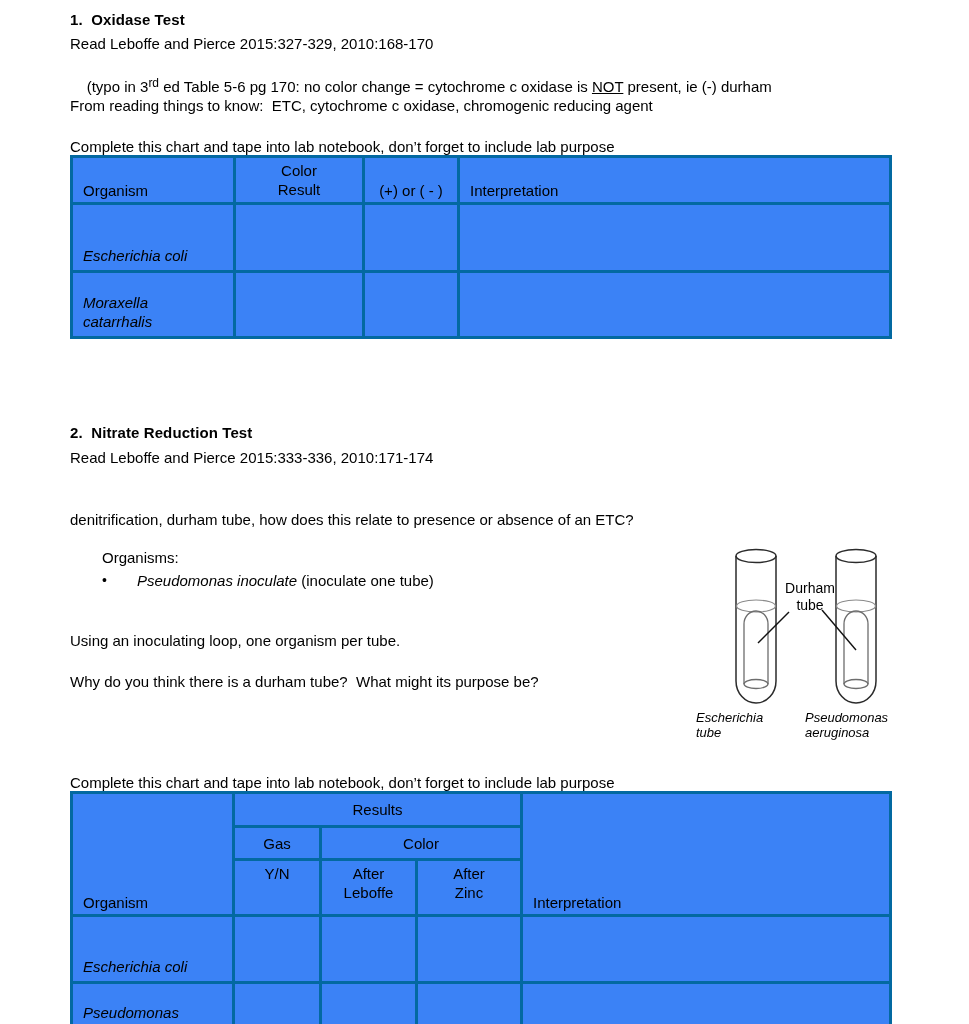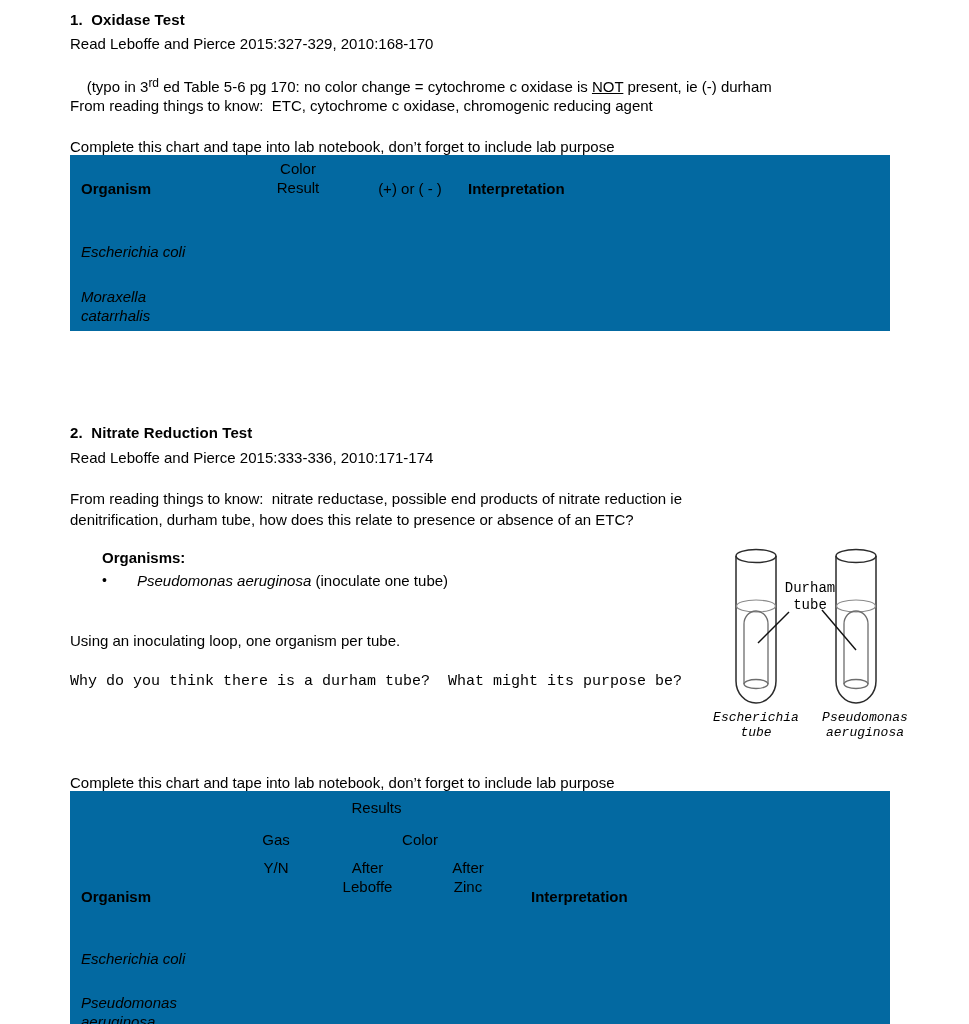--- a/index.html
+++ b/index.html
@@ -40,21 +40,20 @@
     font-size: 12px;
     vertical-align: 5px;
   }
   .u { text-decoration: underline; }
   .it { font-style: italic; }
 
   
   .org-label {
     font-size: 15px;
     line-height: 21px;
-    font-weight: bold;
   }
   ul.bullets {
     margin: 0;
     padding: 0;
     list-style: none;
   }
   ul.bullets li {
     font-size: 15px;
     line-height: 24px;
     position: relative;
@@ -69,51 +68,51 @@
     font-size: 14px;
   }
 
   
   table.chart {
     border-collapse: collapse;
     table-layout: fixed;
     font-size: 15px;
   }
   table.chart td {
-    border: 1px solid #0369a1;
+    border: 3px solid #0369a1;
     padding: 0;
     vertical-align: bottom;
-    background: #0369a1;
+    background: #3b82f6;
   }
   table.chart td.ctr {
     text-align: center;
     vertical-align: bottom;
   }
   table.chart td.mid {
     text-align: center;
     vertical-align: middle;
   }
-  .cell-pad-l { padding-left: 10px !important; padding-bottom: 3px !important; font-weight: bold; }
+  .cell-pad-l { padding-left: 10px !important; padding-bottom: 3px !important; }
   .cell-pad-b { padding-bottom: 3px !important; }
   .org-cell {
     font-style: italic;
     padding-left: 10px !important;
     padding-bottom: 5px !important;
     vertical-align: bottom;
     line-height: 19px;
   }
 
   
   .diagram { position: absolute; }
   .dg-cap {
     position: absolute;
     font-size: 13px;
     font-style: italic;
     line-height: 15px;
-    text-align: center;
+    text-align: left;
     width: 120px;
   }
   .dg-lbl {
     position: absolute;
     font-size: 14px;
     line-height: 17px;
     text-align: center;
     width: 90px;
   }
 </style>
@@ -174,34 +173,33 @@
     </table>
   </div>
 
   <div class="blk h-sec" style="left:70px; top:415px;">
     <span>2.</span>&nbsp;
     <span>Nitrate Reduction Test</span>
   </div>
 
   <div class="blk p-line" style="left:70px; top:440px;">Read Leboffe and Pierce 2015:333-336, 2010:171-174</div>
 
-  <div class="blk p-line" style="left:70px; top:481px;">From reading things to know:  nitrate reductase, possible end products of nitrate reduction ie</div>
   <div class="blk p-line" style="left:70px; top:502px;">denitrification, durham tube, how does this relate to presence or absence of an ETC?</div>
 
   <div class="blk org-label" style="left:102px; top:539px;">Organisms:</div>
 
   <ul class="bullets blk" style="left:102px; top:561px;">
-    <li><span class="it">Pseudomonas aeruginosa</span><span> (inoculate one tube)</span></li>
+    <li><span class="it">Pseudomonas inoculate</span><span> (inoculate one tube)</span></li>
   </ul>
 
   <div class="blk p-line" style="left:70px; top:623px;">Using an inoculating loop, one organism per tube.</div>
 
-  <div class="blk p-line" style="left:70px; top:664px;font-family:Liberation Mono, monospace;">Why do you think there is a durham tube?  What might its purpose be?</div>
-
-  <div class="diagram" style="left:700px; top:530px; width:230px; height:215px;font-family:Liberation Mono, monospace;">
+  <div class="blk p-line" style="left:70px; top:664px;">Why do you think there is a durham tube?  What might its purpose be?</div>
+
+  <div class="diagram" style="left:700px; top:530px; width:230px; height:215px;">
     <svg width="230" height="180" viewBox="0 0 230 180">
       <g fill="none" stroke="#2b2b2b" stroke-width="1.5">
 
         <path d="M 36 18 L 36 143 A 20 22 0 0 0 76 143 L 76 18"></path>
         <ellipse cx="56" cy="18" rx="20" ry="6.5"></ellipse>
 
         <ellipse cx="56" cy="68" rx="19.5" ry="6" stroke="#8a8a8a" stroke-width="1.2"></ellipse>
 
         <path d="M 44 146 L 44 86 A 12 13 0 0 1 68 86 L 68 146" stroke="#6d6d6d" stroke-width="1.3"></path>
         <ellipse cx="56" cy="146" rx="12" ry="4.5" stroke="#6d6d6d" stroke-width="1.3"></ellipse>

